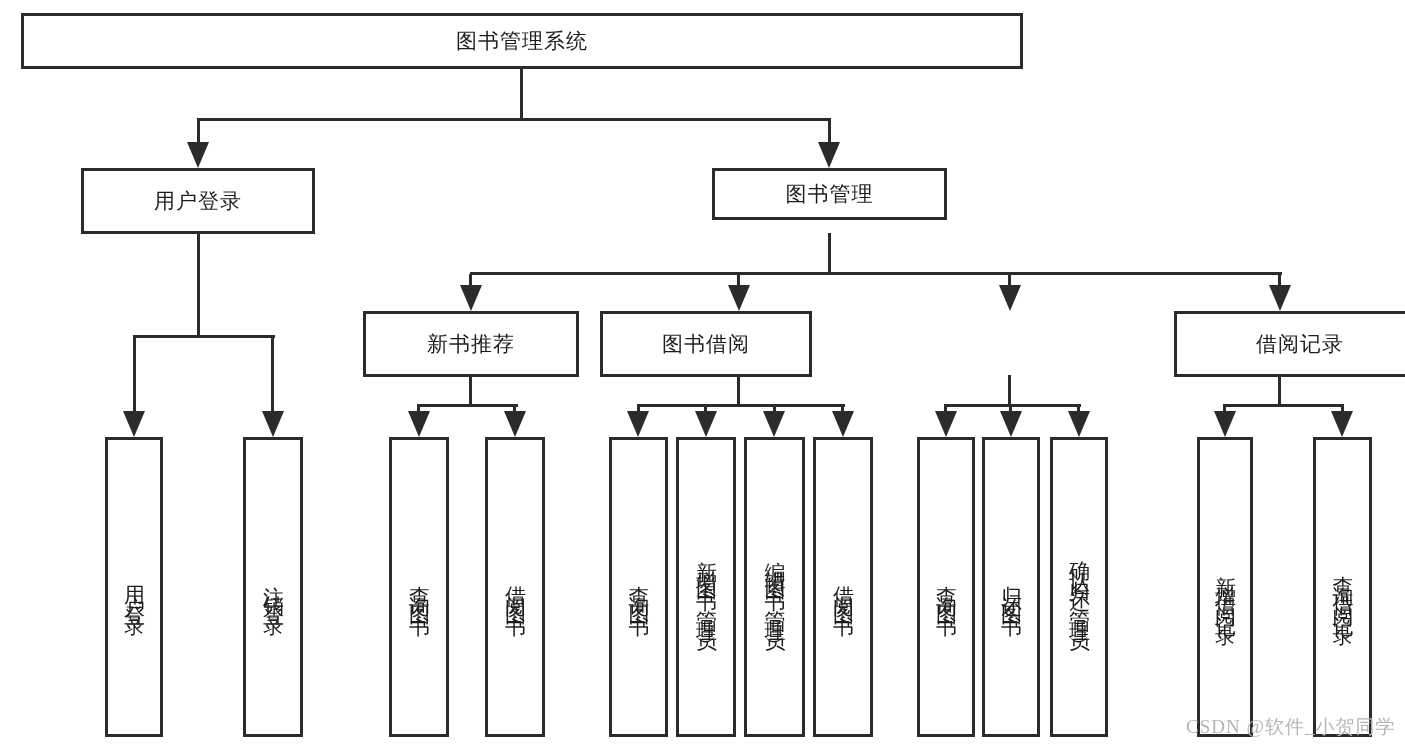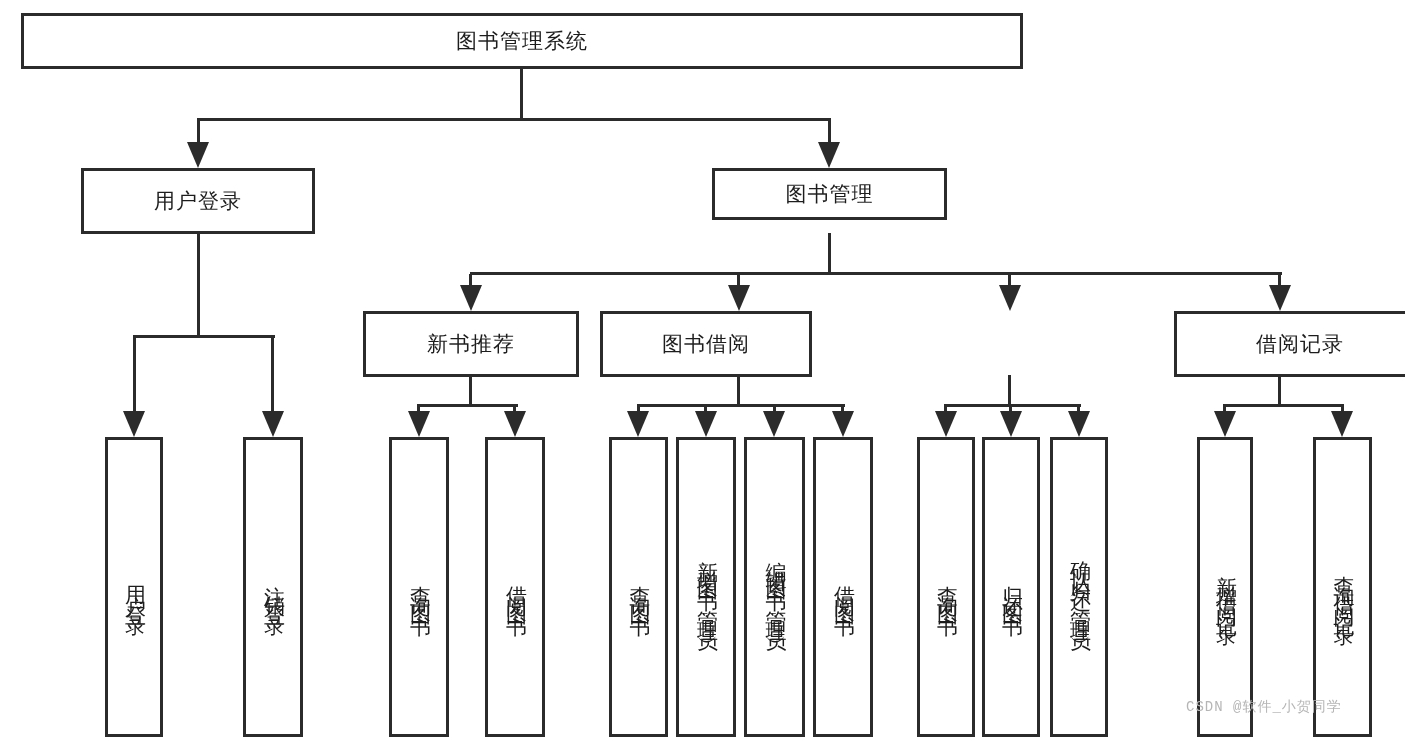--- a/index.html
+++ b/index.html
@@ -1,21 +1,21 @@
 <!DOCTYPE html>
 <html><head>
 <meta charset="utf-8">
 <style>
   html, body { margin: 0; padding: 0; background: #ffffff; }
   .diagram {
     position: relative;
     width: 1405px;
     height: 747px;
     background: #ffffff;
-    font-family: Liberation Mono, monospace;
+    font-family: Liberation Serif, serif;
     overflow: hidden;
   }
   .node {
     position: absolute;
     box-sizing: border-box;
     border: 3px solid #2b2b2b;
     background: #ffffff;
     display: flex;
     align-items: center;
     justify-content: center;
@@ -37,22 +37,22 @@
     position: absolute;
     width: 0; height: 0;
     border-left: 11px solid transparent;
     border-right: 11px solid transparent;
     border-top: 26px solid #2b2b2b;
     z-index: 3;
   }
   .watermark {
     position: absolute;
     left: 1186px;
-    top: 698px;
-    font-size: 14px;
+    top: 714px;
+    font-size: 19px;
     color: #b5b5b5;
     letter-spacing: 1px;
     z-index: 5;
     white-space: nowrap;
   }
 </style>
 </head>
 <body>
 
 <div class="diagram">

